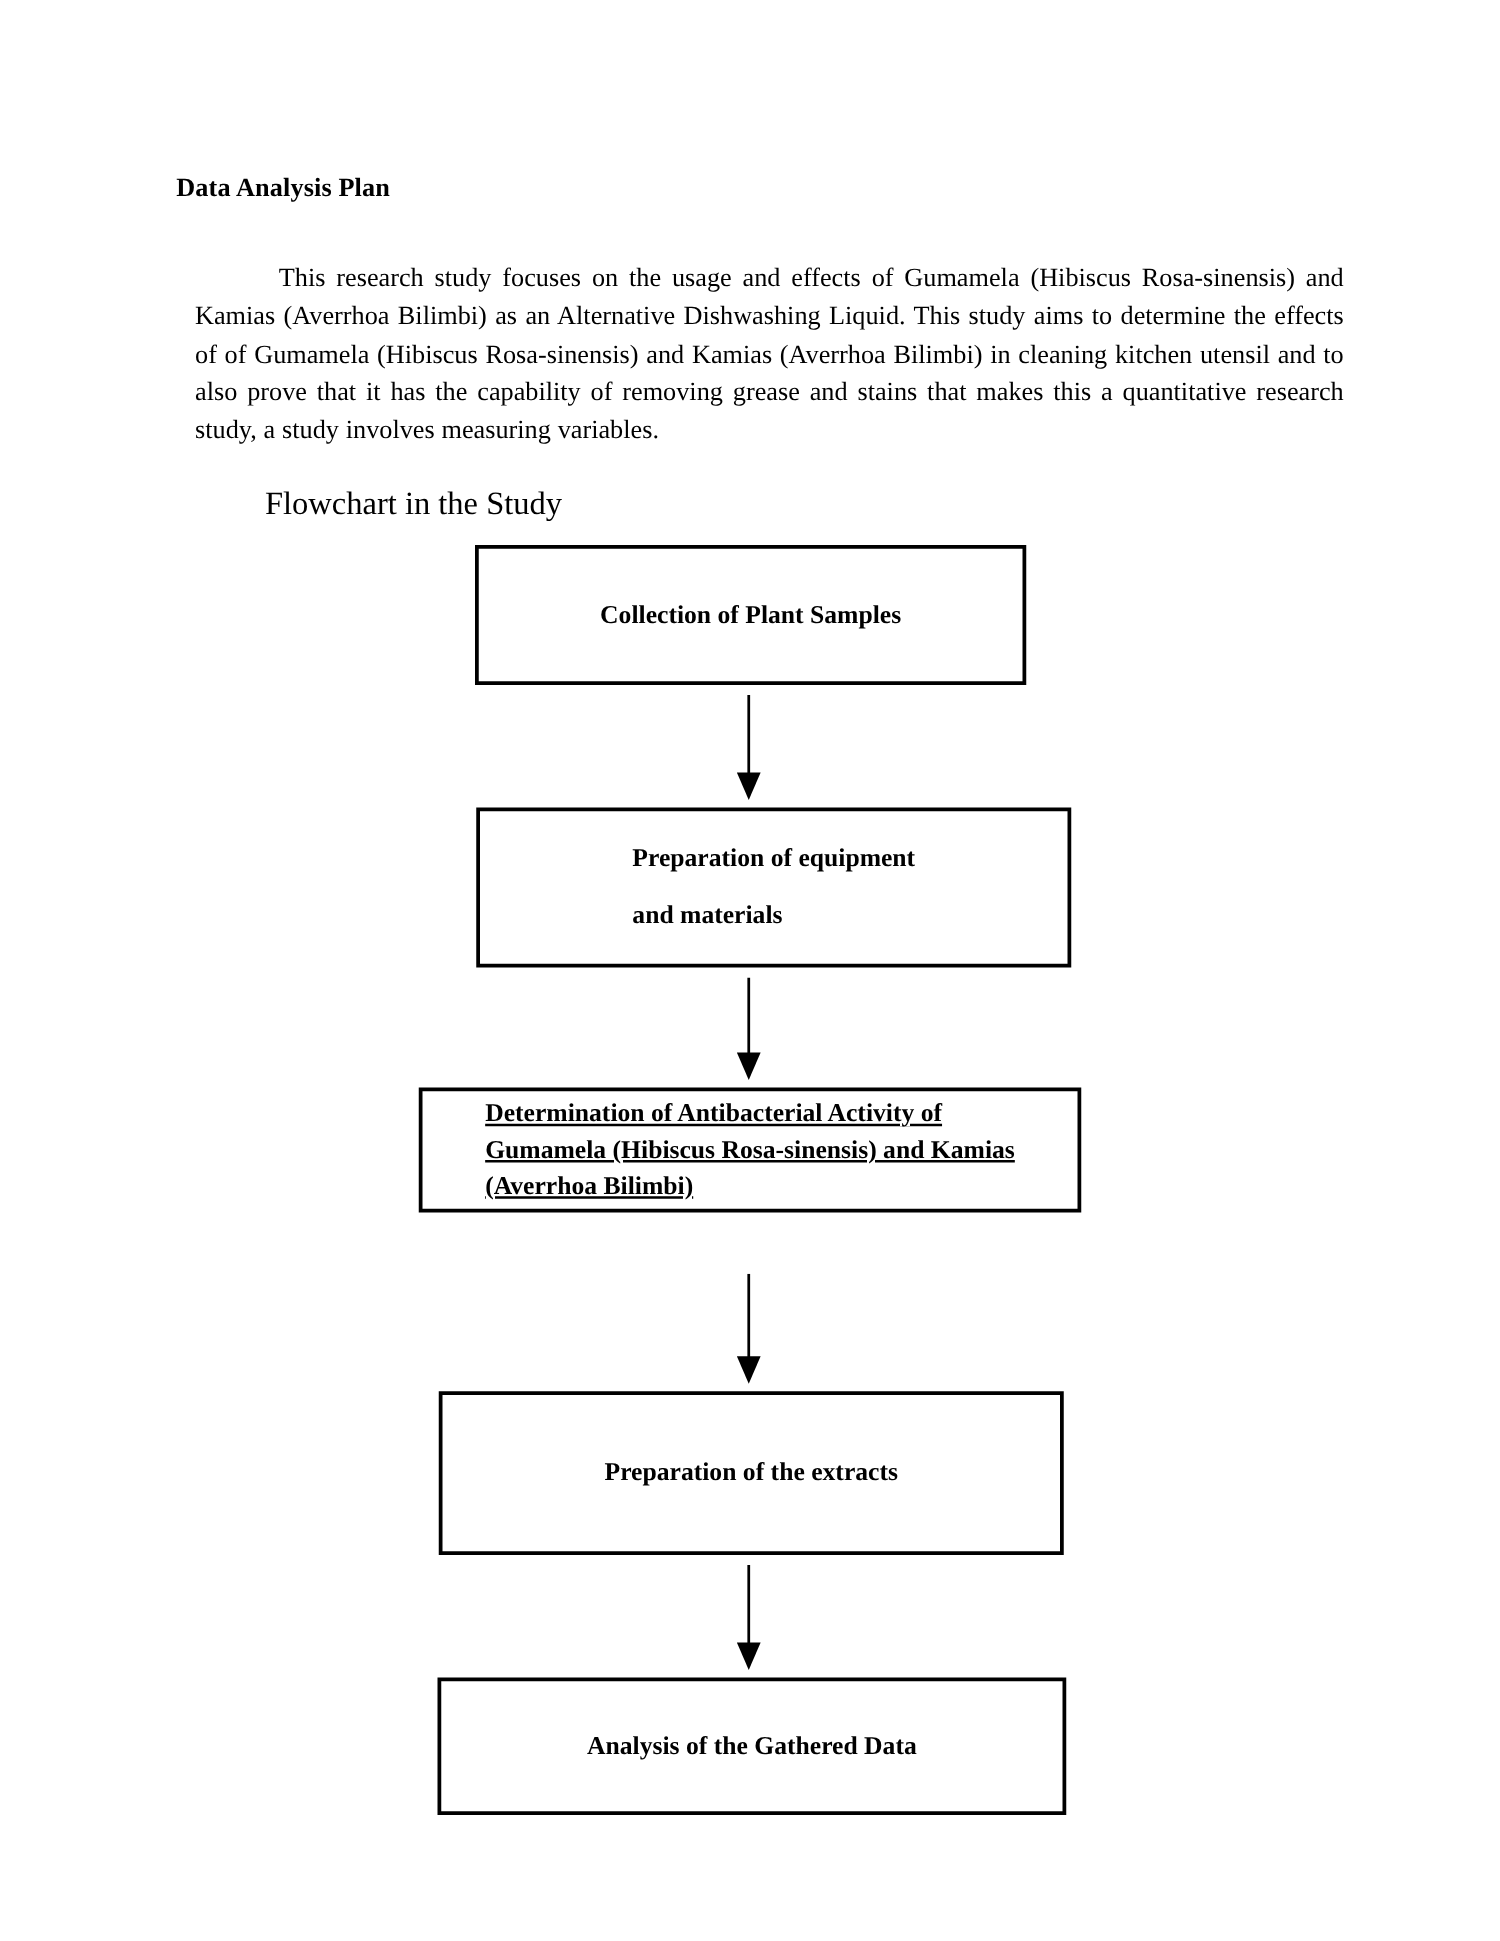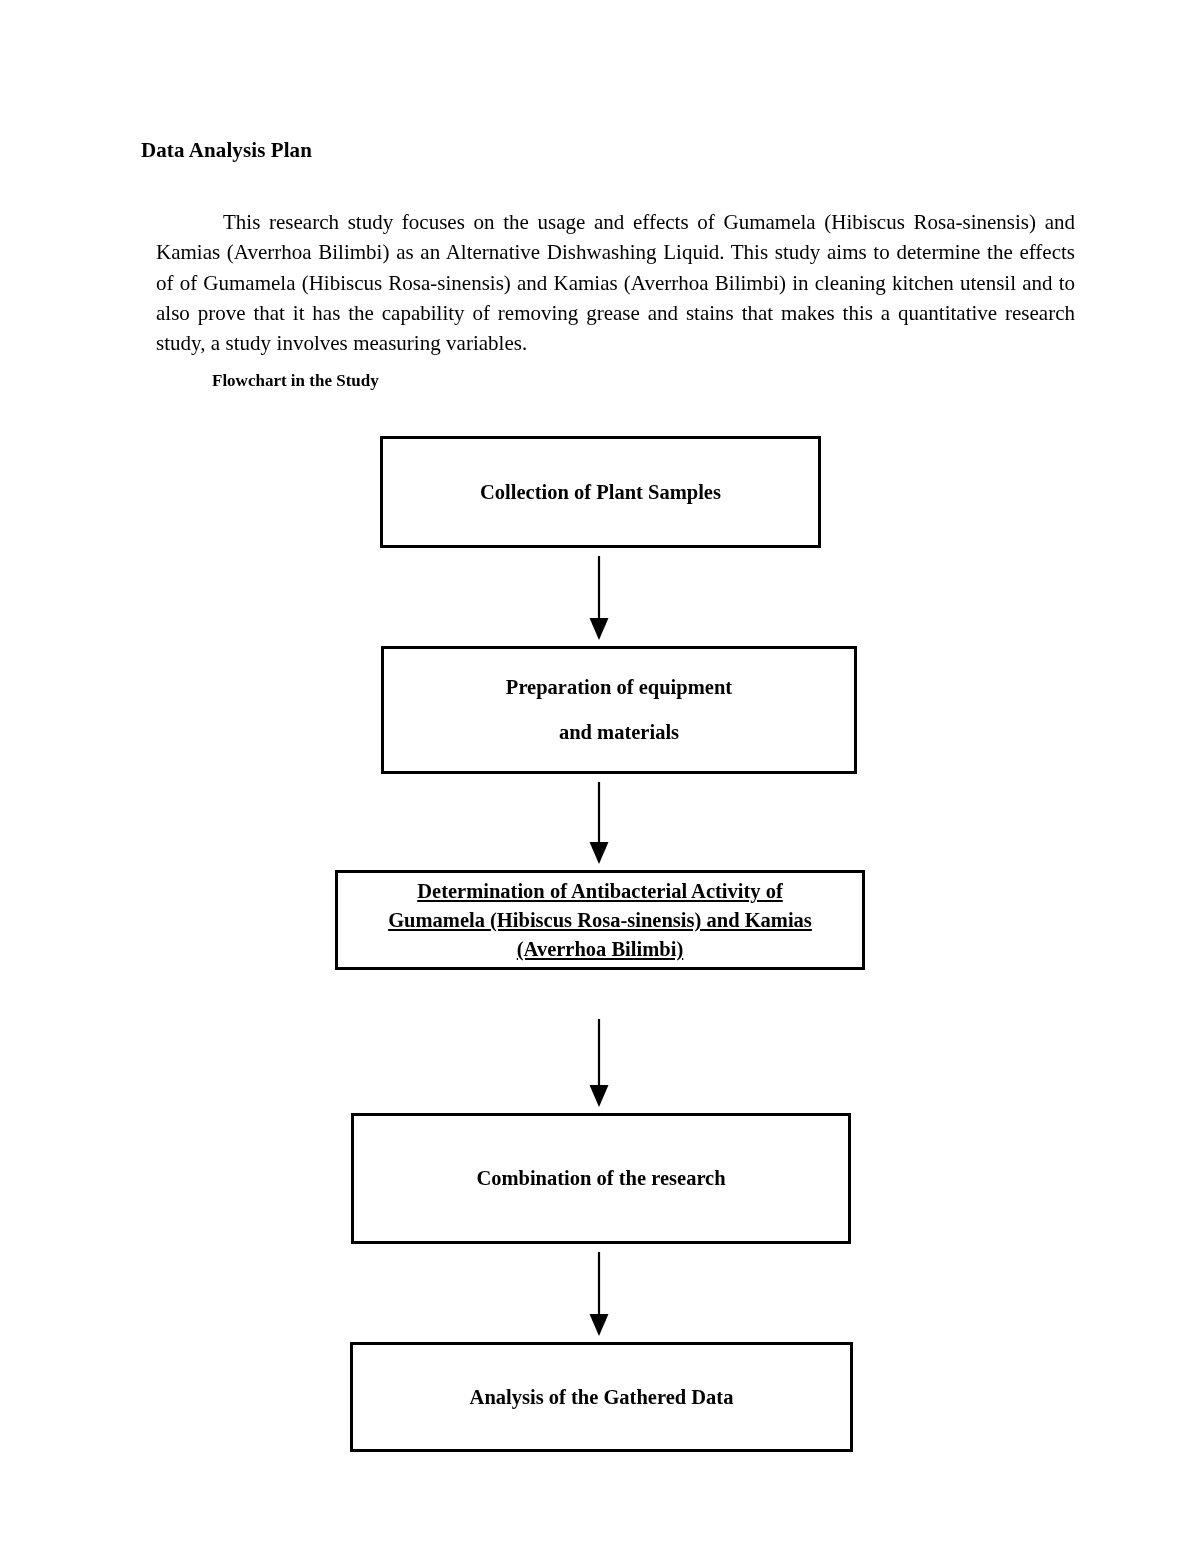--- a/index.html
+++ b/index.html
@@ -42,44 +42,43 @@
     line-height: 30.3px;
     text-align: justify;
     text-indent: 67px;
     word-spacing: 0.2px;
   }
 
   
   .flow-label {
     position: absolute;
     left: 212px;
-    top: 371px;
-    font-size: 17px;
-    font-weight: bold;
+    top: 388px;
+    font-size: 26px;
+    font-weight: normal;
     white-space: nowrap;
   }
 
   
   .flowchart {
     position: absolute;
     left: 0;
     top: 0;
     width: 1200px;
     height: 1553px;
   }
 
   .flow-box {
     position: absolute;
     box-sizing: border-box;
     border: 3px solid #000000;
     background: #ffffff;
     display: flex;
     align-items: center;
     justify-content: center;
-    text-align: center;
   }
 
   .flow-box-text {
     font-size: 20.5px;
     font-weight: bold;
     line-height: 45px;
     padding: 0 10px;
     white-space: pre-line;
   }
 
@@ -146,21 +145,21 @@
     </div>
 
     <div class="flow-arrow a3">
       <svg width="26" height="90" viewBox="0 0 26 90" xmlns="http://www.w3.org/2000/svg">
         <line x1="13" y1="0" x2="13" y2="70" stroke="#000000" stroke-width="2.2"></line>
         <polygon points="13,88 3.5,66 22.5,66" fill="#000000"></polygon>
       </svg>
     </div>
 
     <div class="flow-box b4">
-      <span class="flow-box-text">Combination of the research</span>
+      <span class="flow-box-text">Preparation of the extracts</span>
     </div>
 
     <div class="flow-arrow a4">
       <svg width="26" height="86" viewBox="0 0 26 86" xmlns="http://www.w3.org/2000/svg">
         <line x1="13" y1="0" x2="13" y2="66" stroke="#000000" stroke-width="2.2"></line>
         <polygon points="13,84 3.5,62 22.5,62" fill="#000000"></polygon>
       </svg>
     </div>
 
     <div class="flow-box b5">

